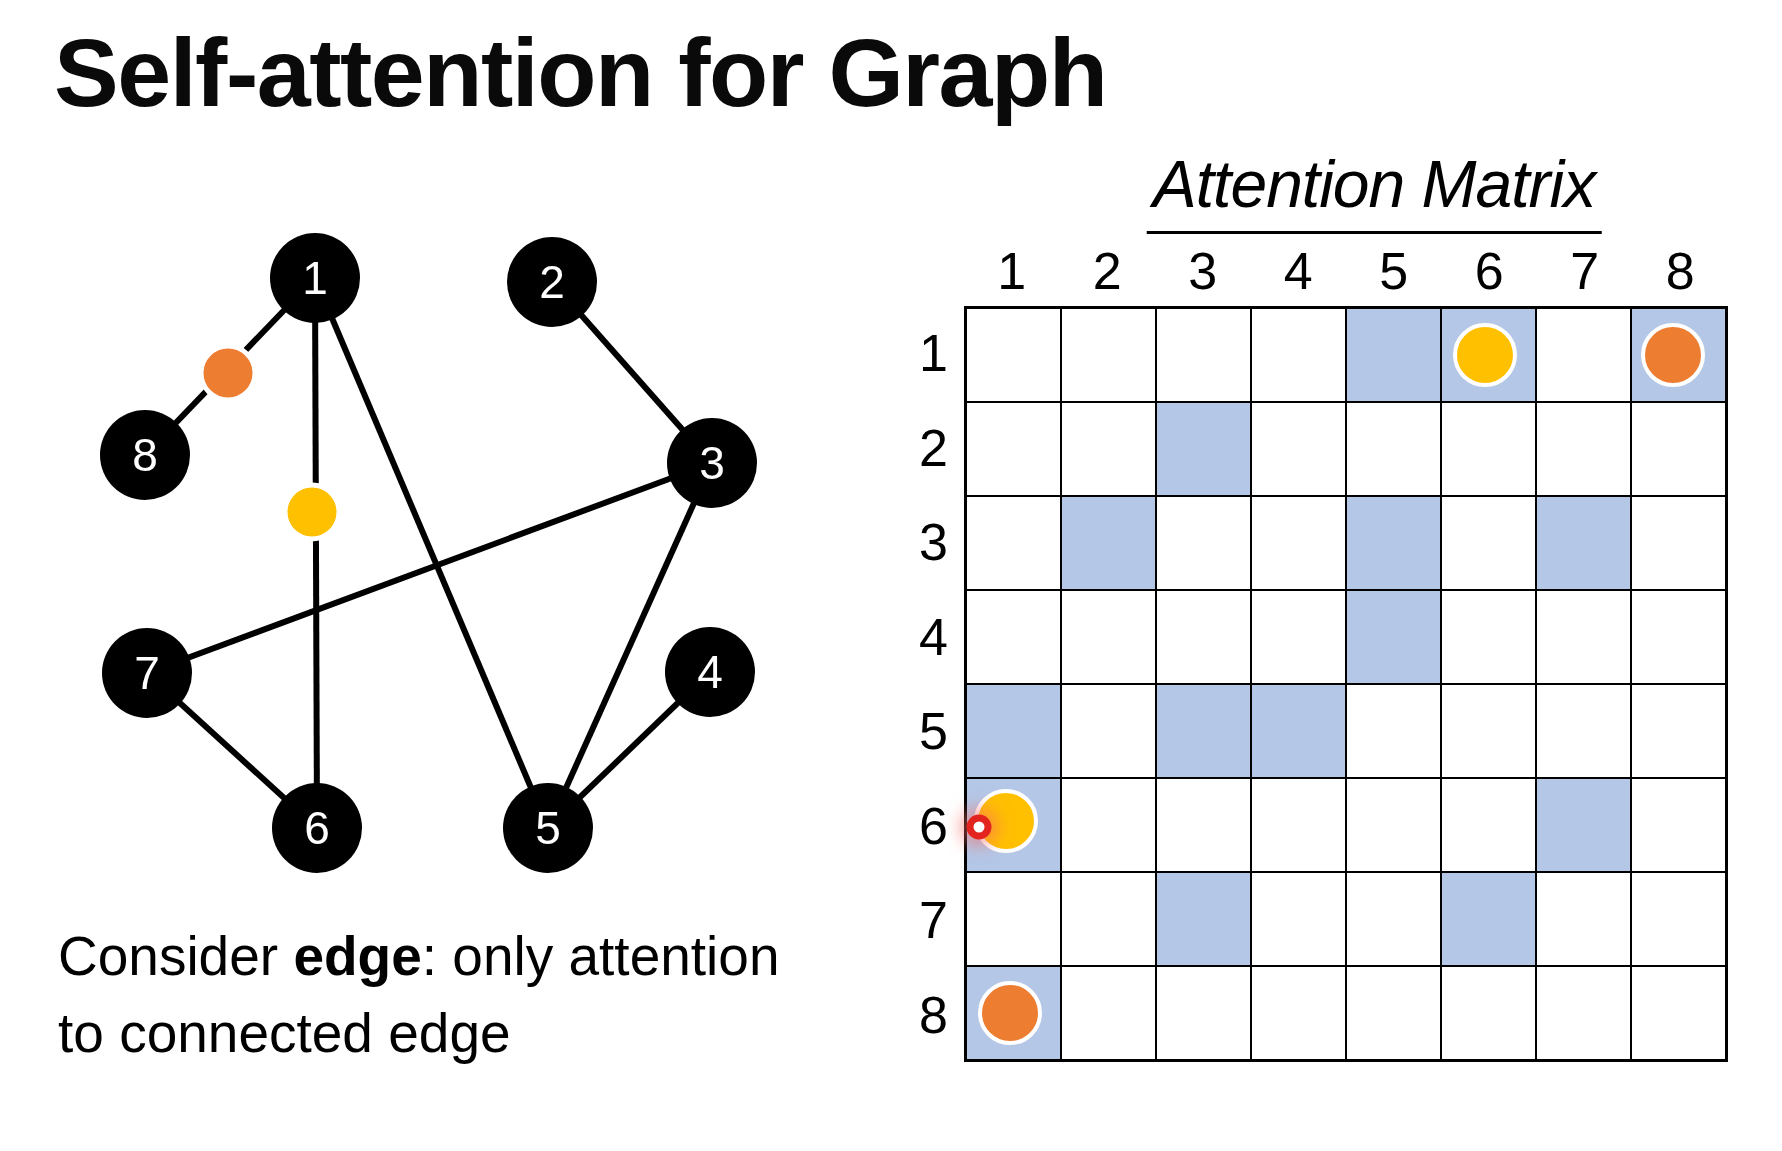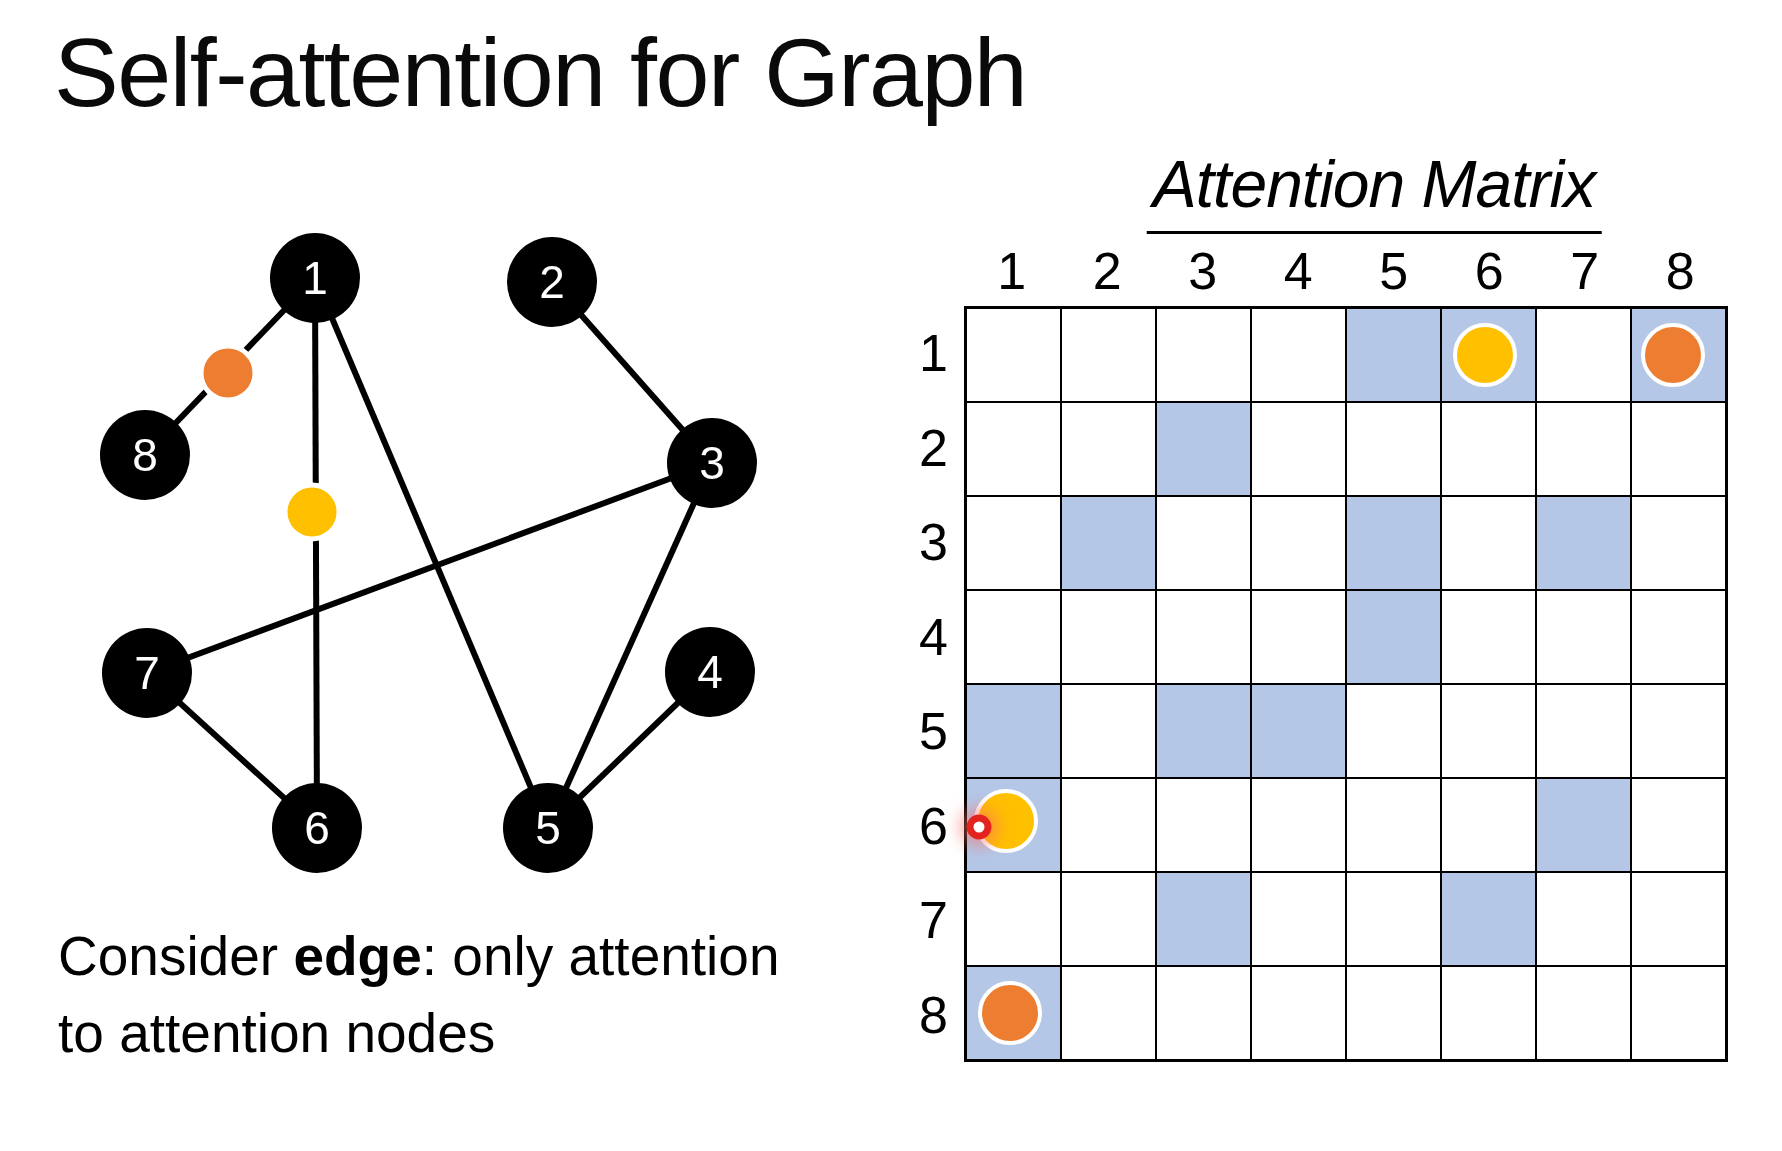--- a/index.html
+++ b/index.html
@@ -2,21 +2,21 @@
 <html><head>
 <meta charset="utf-8">
 <style>
   html,body{margin:0;padding:0;}
   body{
     width:1782px;height:1151px;position:relative;overflow:hidden;
     background:#ffffff;font-family:"Liberation Sans",sans-serif;color:#000;
   }
   .slide-title{
     position:absolute;left:54px;top:20px;margin:0;
-    font-size:97px;font-weight:400;letter-spacing:-1.5px;line-height:1.1;color:#0a0a0a;
+    font-size:97px;font-weight:700;letter-spacing:-1.5px;line-height:1.1;color:#0a0a0a;
     white-space:nowrap;
   }
   #graph-svg{position:absolute;left:0;top:0;}
 
   .matrix-title-wrap{
     position:absolute;left:1356px;top:150px;transform:translateX(-50%);
     text-align:center;white-space:nowrap;
   }
   .matrix-title{
     display:inline-block;font-style:italic;font-size:66px;letter-spacing:-1px;
@@ -206,14 +206,14 @@
     <div class="cell"></div>
     <div class="cell"></div>
     <div class="cell"></div>
     <div class="cell"></div>
     <div class="cell"></div>
     <div class="laser" style="left: 13px; top: 519px; transform: translate(-50%, -50%);"></div>
   </div>
 
 <div class="caption">
   <div><span>Consider </span><b>edge</b><span>: only attention</span></div>
-  <div>to attention nodes</div>
+  <div>to connected edge</div>
 </div>
 
 </body></html>

